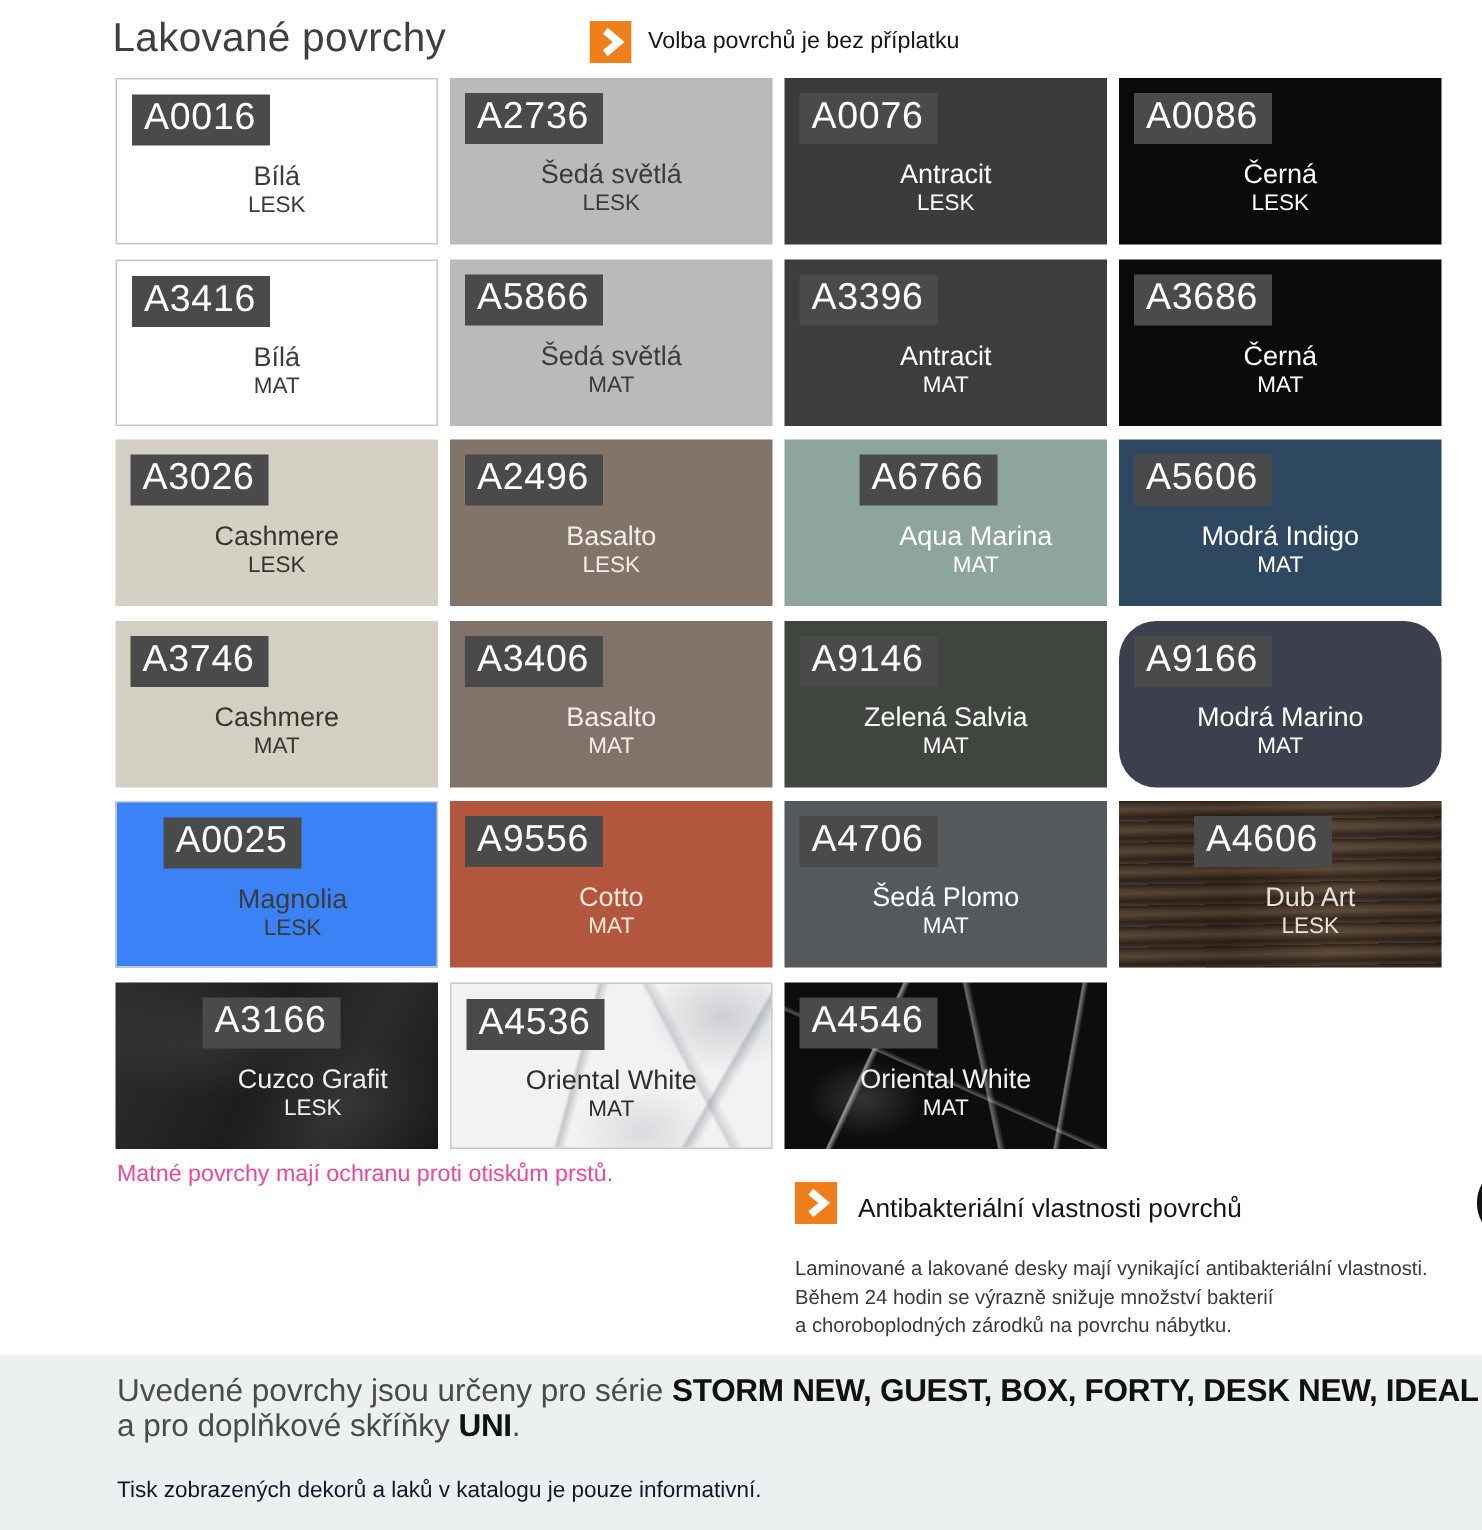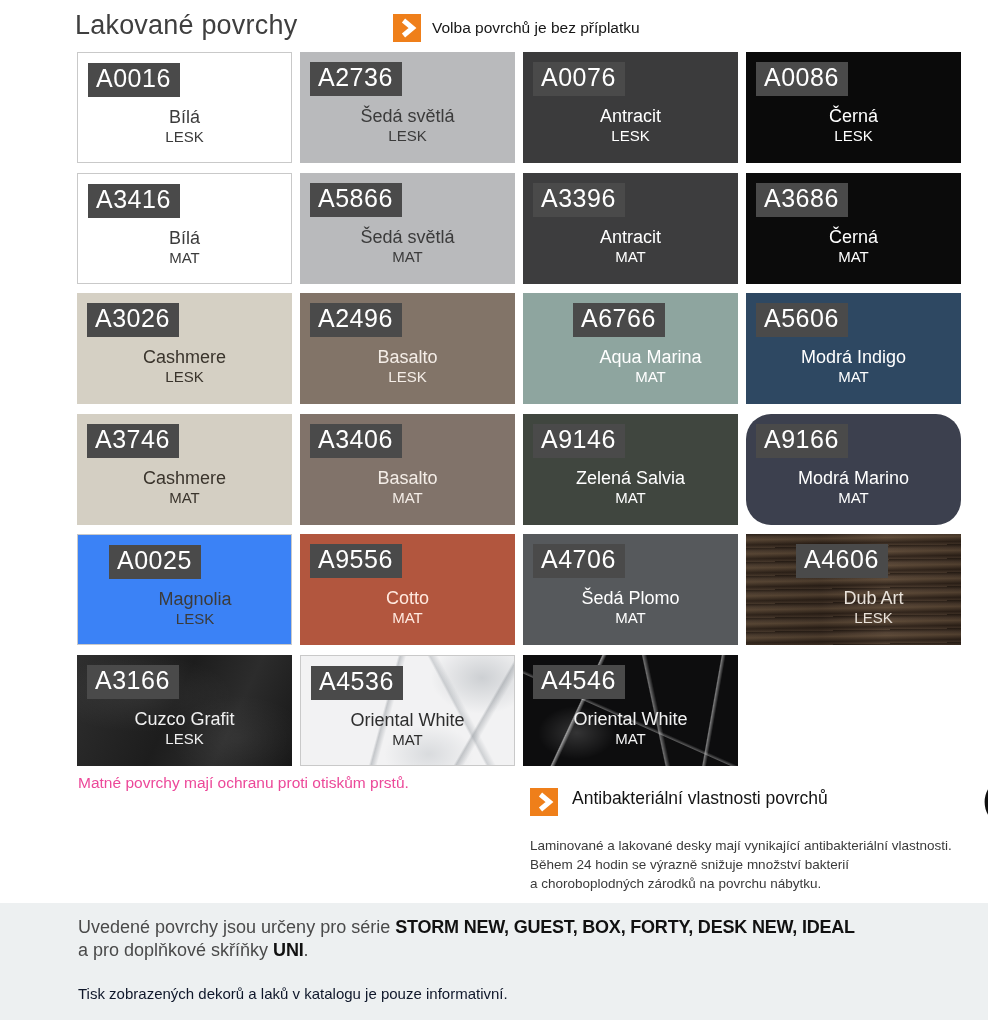--- a/index.html
+++ b/index.html
@@ -46,20 +46,21 @@
       repeating-linear-gradient(179deg,
         rgba(15,9,5,0.55) 0px, rgba(15,9,5,0) 3px,
         rgba(115,92,66,0.35) 6px, rgba(20,12,7,0.5) 11px, rgba(60,46,34,0.2) 14px),
       linear-gradient(90deg,#4a3b2e,#3a2d23 35%,#544335 65%,#3e3025);
   }
   .tex-graphite {
     background:
       radial-gradient(ellipse 60% 50% at 30% 35%, rgba(255,255,255,0.07), transparent 70%),
       radial-gradient(ellipse 50% 60% at 75% 75%, rgba(255,255,255,0.05), transparent 65%),
       linear-gradient(115deg,#2f2f2f,#1d1d1d 45%,#2c2c2c 70%,#171717);
+    padding-left: 48px;
   }
   .tex-marble-white {
     background:
       linear-gradient(105deg, transparent 40%, rgba(140,146,152,0.45) 41%, transparent 43.5%),
       linear-gradient(62deg, transparent 68%, rgba(150,156,162,0.38) 69%, transparent 72%),
       linear-gradient(120deg, transparent 78%, rgba(130,136,142,0.4) 79%, transparent 82%),
       radial-gradient(ellipse 40% 55% at 85% 20%, rgba(160,166,172,0.45), transparent 60%),
       radial-gradient(ellipse 35% 45% at 60% 90%, rgba(170,176,182,0.35), transparent 60%),
       #f2f2f3;
   }
@@ -69,31 +70,31 @@
       linear-gradient(78deg, transparent 59.5%, rgba(255,255,255,0.4) 60%, transparent 61.8%),
       linear-gradient(24deg, transparent 44.5%, rgba(255,255,255,0.3) 45%, transparent 46.5%),
       linear-gradient(100deg, transparent 84.5%, rgba(255,255,255,0.45) 85%, transparent 86.5%),
       radial-gradient(ellipse 30% 40% at 25% 70%, rgba(255,255,255,0.16), transparent 60%),
       #0d0d0e;
   }
 
   .footnote { position:absolute; left:78px; top:774px; font-size:15.5px; color:#ec4899; }
 
   .anti { position:absolute; left:530px; top:788px; width:430px; }
-  .anti-head { display:flex; align-items:flex-start; gap:14px; }
+  .anti-head { display:flex; align-items:flex-end; gap:14px; }
   .anti-title { font-size:17.5px; color:#141414; }
   .anti-lines { margin-top:20px; font-size:13.5px; line-height:19px; color:#3a3a3a; }
   .no-bacteria { position:absolute; right:-78px; top:-14px; width:56px; height:56px; }
   .anti-wrap { position:relative; }
 
   .footer-band {
     position:absolute; left:0; top:903px; width:988px; height:117px;
     background:var(--footer-bg,#edf0f1);
   }
-  .footer-line { position:absolute; left:78px; top:13px; font-size:18px; line-height:23px; color:#4a4a4a; }
+  .footer-line { position:absolute; left:78px; top:13px; font-size:21px; line-height:23px; color:#4a4a4a; }
   .footer-line b { color:#111111; font-weight:700; letter-spacing:-0.2px; }
   .footer-note { position:absolute; left:78px; top:82px; font-size:15px; color:#0f172a; }
 </style>
 </head>
 <body>
 
 <h1 class="page-title">Lakované povrchy</h1>
 
 <div class="top-note">
   <svg class="arrow-box" viewBox="0 0 28 28">

